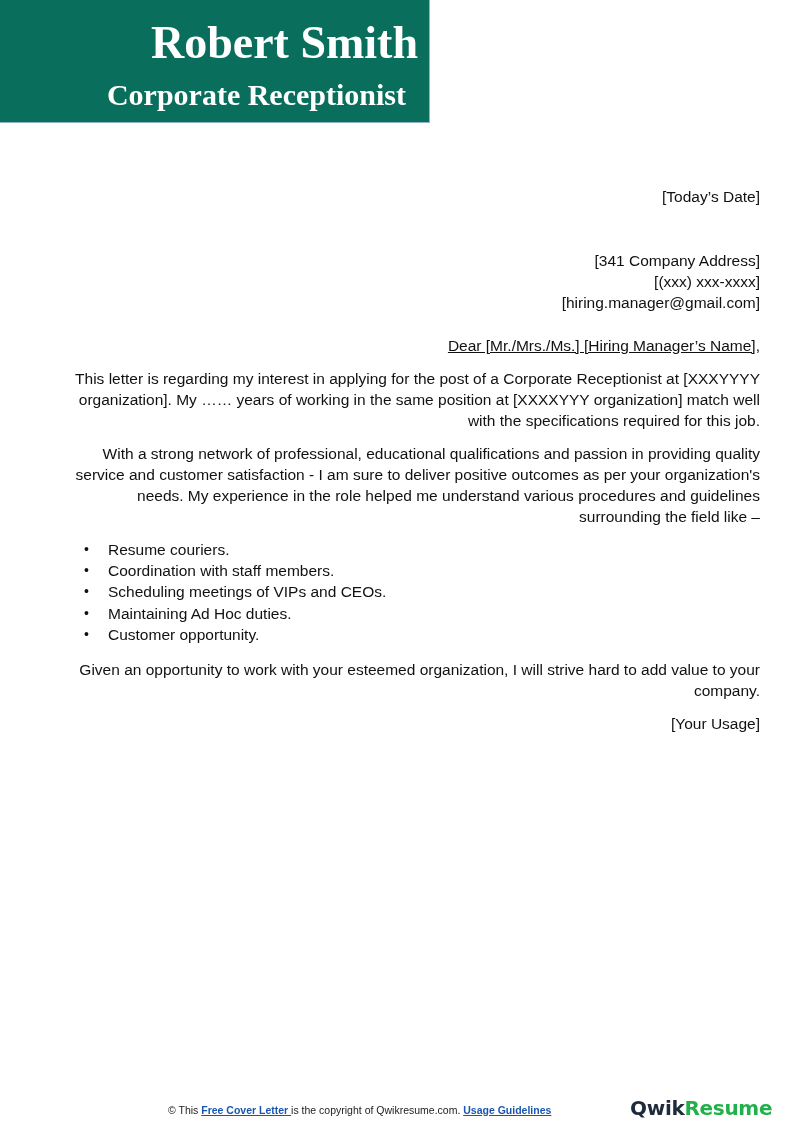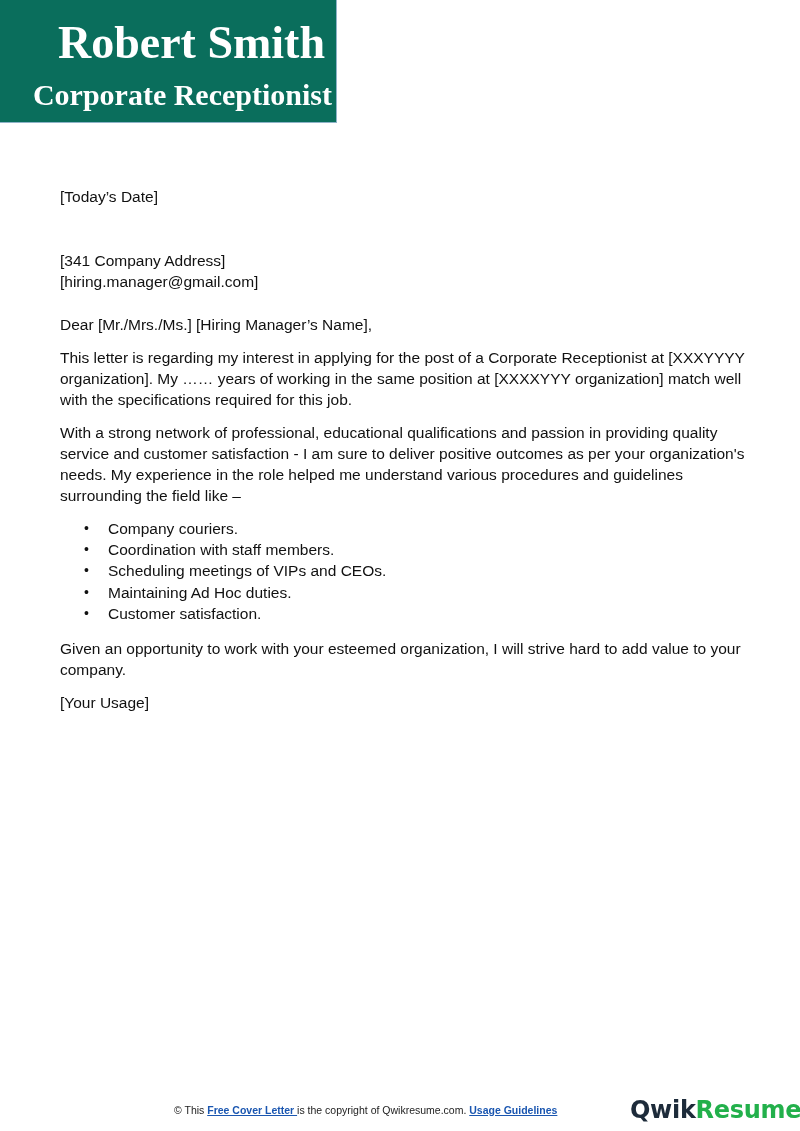--- a/index.html
+++ b/index.html
@@ -1,95 +1,96 @@
 <!DOCTYPE html>
 <html><head>
   <meta charset="utf-8">
   <style>
     * { margin: 0; padding: 0; box-sizing: border-box; }
     html, body { width: 800px; height: 1131px; background: #ffffff; overflow: hidden; }
     body { position: relative; font-family: "Liberation Sans", sans-serif; color: #111111; }
 
     .header-banner {
-      position: absolute; left: 0; top: 0; width: 337px; height: 123px;
+      position: absolute; left: 0; top: 0; width: 430px; height: 123px;
       background: #0a6e5c;
       border-right: 1px solid #8fb3c8; border-bottom: 1px solid #8fb3c8;
       text-align: right; padding-right: 11px;
     }
     .header-name {
       font-family: "DejaVu Serif", "Liberation Serif", serif;
       font-family: "Liberation Serif", serif;
       font-weight: bold; color: #ffffff;
       font-size: 46px; line-height: 46px;
       position: absolute; right: 11px; top: 20px; white-space: nowrap;
     }
     .header-title {
       font-family: "Liberation Serif", serif;
       font-weight: bold; color: #ffffff;
       font-size: 30px; line-height: 30px;
-      position: absolute; right: 4px; top: 80px; white-space: nowrap;
+      position: absolute; right: 23px; top: 80px; white-space: nowrap;
     }
 
     .letter {
       position: absolute; left: 60px; top: 186px; width: 700px;
       font-size: 15.5px; line-height: 21px; color: #111;
     }
-    .letter p { margin: 0; }
+    .letter p { margin: 0; text-align: right; }
     .date { margin-bottom: 43px !important; }
     .address { margin-bottom: 22px !important; }
-    .salutation { margin-bottom: 12px !important; }
+    .salutation { margin-bottom: 12px !important; text-decoration: underline; }
     .para { margin-bottom: 12px !important; }
     .bullets { list-style: none; margin: 0 0 14px 0; padding: 0; }
     .bullets li { position: relative; padding-left: 48px; line-height: 21.2px; }
     .bullets li .bullet {
       position: absolute; left: 24px; top: 0; font-size: 14px;
     }
 
     .footer {
       position: absolute; left: 0; top: 1104px; width: 800px;
       font-size: 10.5px; color: #222;
     }
-    .footer-text { position: absolute; left: 174px; top: 0; white-space: nowrap; }
+    .footer-text { position: absolute; left: 168px; top: 0; white-space: nowrap; }
     .footer-link { color: #1a56b0; text-decoration: underline; font-weight: bold; cursor: pointer; }
 
     .logo {
       position: absolute; left: 630px; top: 1096px;
-      font-family: "DejaVu Sans", sans-serif; font-size: 24px; font-weight: bold;
+      font-family: "DejaVu Sans", sans-serif; font-size: 20px; font-weight: bold;
       letter-spacing: -0.3px; white-space: nowrap;
     }
     .logo-qwik { color: #1d2b3a; }
     .logo-resume { color: #22b04b; }
   </style>
 </head>
 <body>
 
 <div class="header-banner">
   <div class="header-name">Robert Smith</div>
   <div class="header-title">Corporate Receptionist</div>
 </div>
 
 <div class="letter">
   <p class="date">[Today’s Date]</p>
 
   <div class="address">
     <p>[341 Company Address]</p>
+    <p>[(xxx) xxx-xxxx]</p>
     <p>[hiring.manager@gmail.com]</p>
   </div>
 
   <p class="salutation">Dear [Mr./Mrs./Ms.] [Hiring Manager’s Name],</p>
 
   <p class="para">This letter is regarding my interest in applying for the post of a Corporate Receptionist at [XXXYYYY organization]. My …… years of working in the same position at [XXXXYYY organization] match well with the specifications required for this job.</p>
   <p class="para">With a strong network of professional, educational qualifications and passion in providing quality service and customer satisfaction - I am sure to deliver positive outcomes as per your organization's needs. My experience in the role helped me understand various procedures and guidelines surrounding the field like –</p>
 
   <ul class="bullets">
-    <li><span class="bullet">•</span><span>Company couriers.</span></li>
+    <li><span class="bullet">•</span><span>Resume couriers.</span></li>
     <li><span class="bullet">•</span><span>Coordination with staff members.</span></li>
     <li><span class="bullet">•</span><span>Scheduling meetings of VIPs and CEOs.</span></li>
     <li><span class="bullet">•</span><span>Maintaining Ad Hoc duties.</span></li>
-    <li><span class="bullet">•</span><span>Customer satisfaction.</span></li>
+    <li><span class="bullet">•</span><span>Customer opportunity.</span></li>
   </ul>
 
   <p class="para">Given an opportunity to work with your esteemed organization, I will strive hard to add value to your company.</p>
 
   <p>[Your Usage]</p>
 </div>
 
 <div class="footer">
   <div class="footer-text">
     <span>© This </span><a class="footer-link">Free Cover Letter </a><span> is the copyright of Qwikresume.com. </span><a class="footer-link">Usage Guidelines</a>

